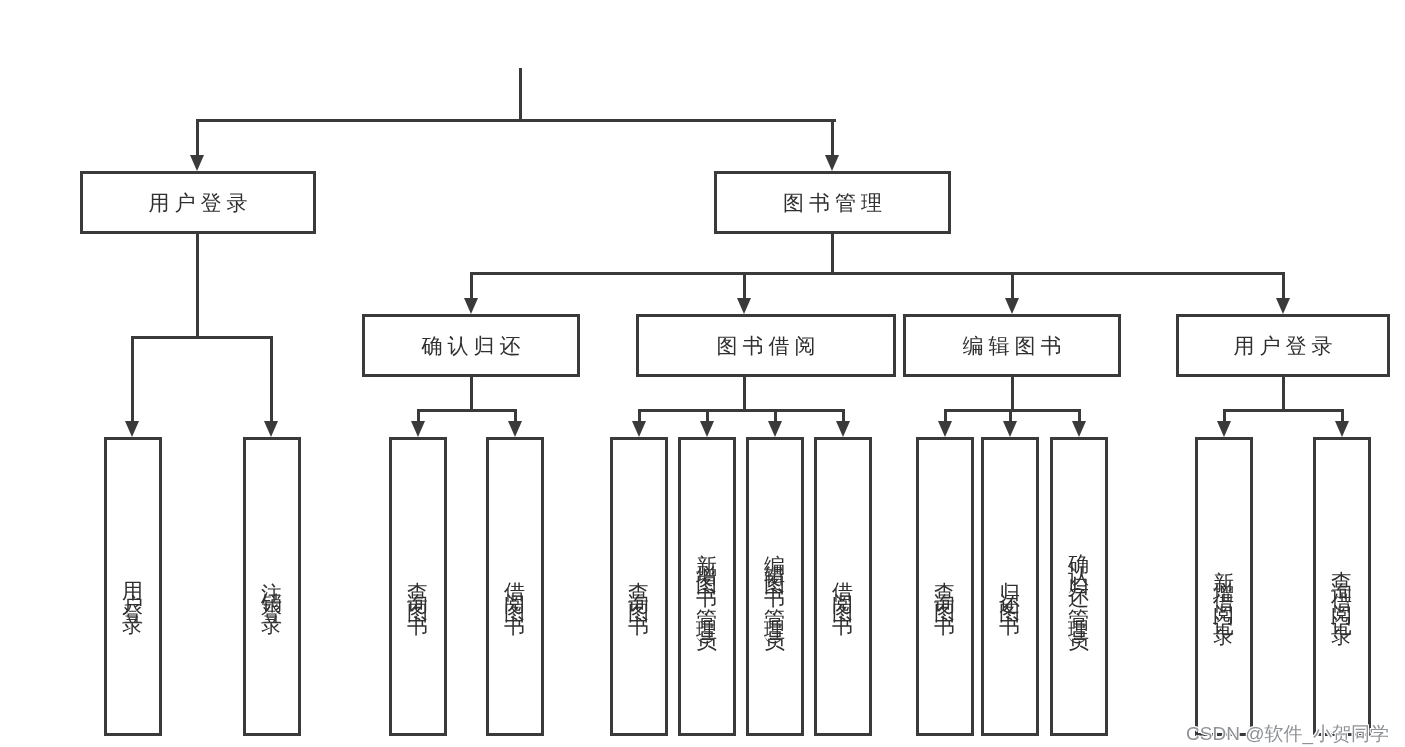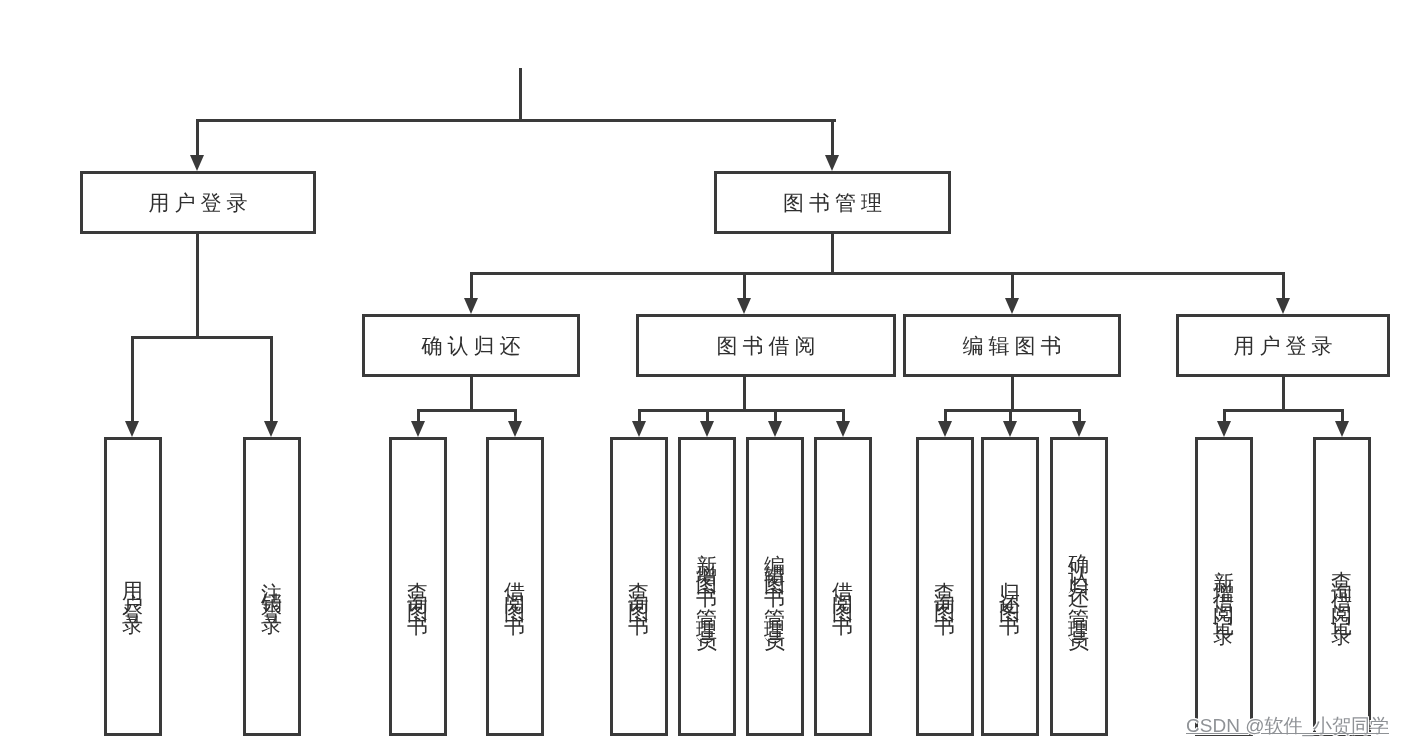--- a/index.html
+++ b/index.html
@@ -49,27 +49,26 @@
     position:absolute;
     width:0;height:0;
     border-left:7px solid transparent;
     border-right:7px solid transparent;
     border-top:16px solid var(--line);
     z-index:1;
   }
   .watermark{
     position:absolute;
     right:16px;
-    bottom:8px;
+    bottom:0;
     font-size:19px;
     color:var(--wm);
     z-index:5;
     white-space:nowrap;
     text-shadow:-1px -1px 0 #fff,1px -1px 0 #fff,-1px 1px 0 #fff,1px 1px 0 #fff;
-    text-decoration:underline;
   }
 </style>
 </head>
 <body>
 
 <div id="stage">
 
 
   <div class="vline" style="left:519px;top:68px;height:51px"></div>
   <div class="hline" style="left:196px;top:119px;width:640px"></div>

